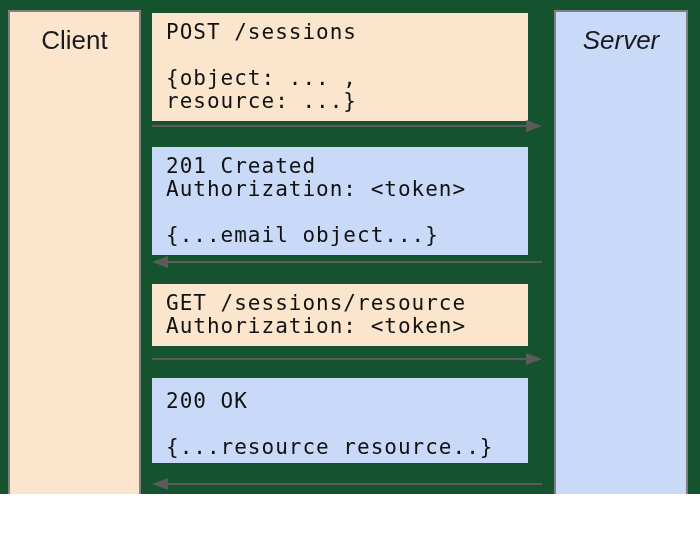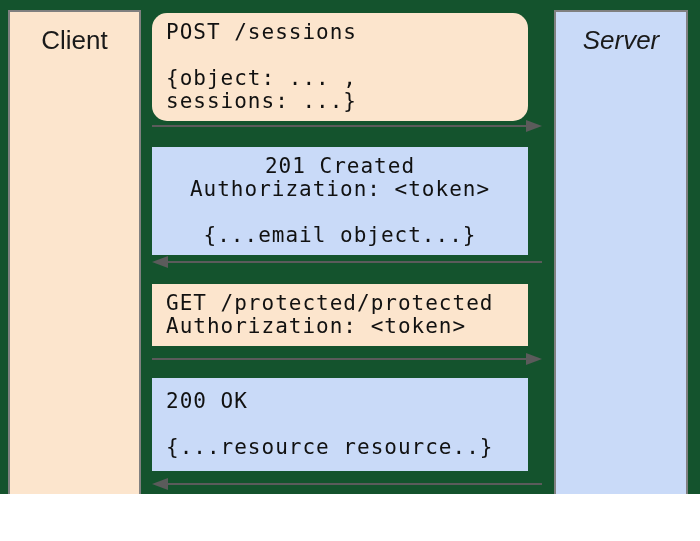--- a/index.html
+++ b/index.html
@@ -57,24 +57,24 @@
     color: #111111;
   }
   .msg.request  { background: #fce5cd; }
   .msg.response { background: #c9daf8; }
   .msg .line {
     height: 23px;
     line-height: 23px;
     white-space: pre;
     overflow: visible;
   }
-  .msg.m1 { top: 13px; border-radius: 15px; }
-  .msg.m2 { top: 147px; text-align: center; }
+  .msg.m1 { top: 13px; }
+  .msg.m2 { top: 147px; }
   .msg.m3 { top: 284px; }
-  .msg.m4 { top: 378px; padding-top: 12px; padding-bottom: 12px; }
+  .msg.m4 { top: 378px; padding-top: 12px; padding-bottom: 4px; }
 
   
   .arrow {
     position: absolute;
     left: 152px;
     width: 390px;
     height: 12px;
   }
   .arrow .shaft {
     position: absolute;
@@ -109,40 +109,40 @@
   </div>
 
   <div class="actor server">
     <span class="actor-label">Server</span>
   </div>
 
   <div class="msg request m1">
     <div class="line">POST /sessions</div>
     <div class="line"></div>
     <div class="line">{object: ... ,</div>
-    <div class="line">sessions: ...}</div>
+    <div class="line">resource: ...}</div>
   </div>
   <div class="arrow right a1">
     <div class="shaft"></div>
     <div class="head"></div>
   </div>
 
   <div class="msg response m2">
     <div class="line">201 Created</div>
     <div class="line">Authorization: &lt;token&gt;</div>
     <div class="line"></div>
     <div class="line">{...email object...}</div>
   </div>
   <div class="arrow left a2">
     <div class="shaft"></div>
     <div class="head"></div>
   </div>
 
   <div class="msg request m3">
-    <div class="line">GET /protected/protected</div>
+    <div class="line">GET /sessions/resource</div>
     <div class="line">Authorization: &lt;token&gt;</div>
   </div>
   <div class="arrow right a3">
     <div class="shaft"></div>
     <div class="head"></div>
   </div>
 
   <div class="msg response m4">
     <div class="line">200 OK</div>
     <div class="line"></div>

